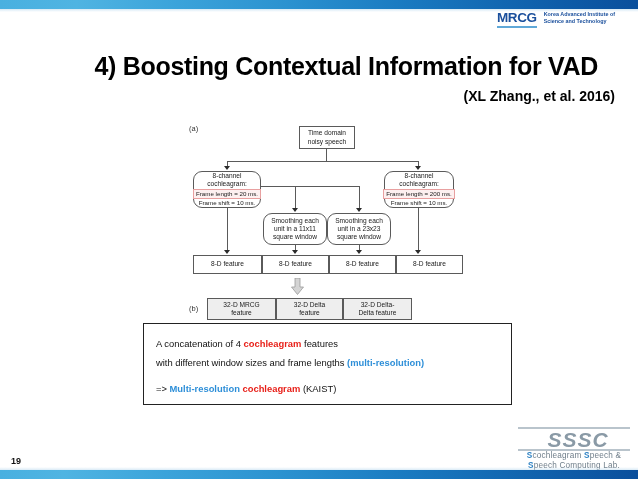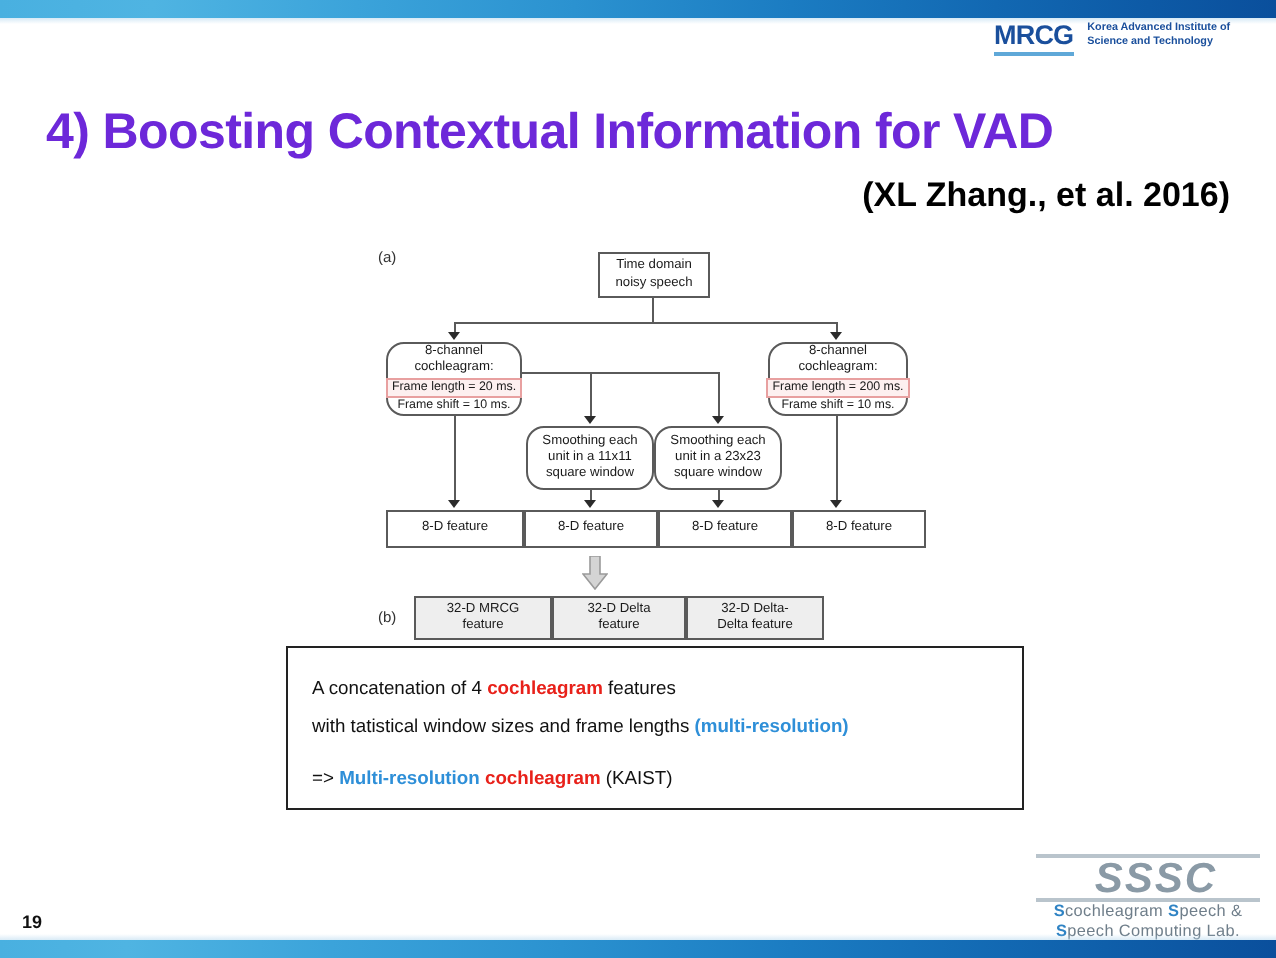--- a/index.html
+++ b/index.html
@@ -75,31 +75,32 @@
     line-height: 7.3px;
     color: #1a4f9c;
     font-weight: bold;
     padding-top: 2px;
     white-space: pre-line;
   }
 
   
   #slide-title {
     position: absolute;
-    left: 23px; top: 52px;
+    left: 38px; top: 52px;
     width: 560px;
     font-size: 25px;
     font-weight: bold;
     letter-spacing: -0.3px;
-    color: #6d28d9;
+    color: #000000;
+    text-align: right;
   }
   #slide-citation {
     position: absolute;
     right: 23px; top: 88px;
-    font-size: 17px;
+    font-size: 14px;
     font-weight: bold;
     color: #000;
   }
 
   
   #figure {
     position: absolute;
     left: 185px; top: 118px;
     width: 315px; height: 212px;
   }
@@ -291,21 +292,21 @@
 feature</div>
   <div class="node shaded" style="left:91px;  top:180px; width:67px; height:22px;">32-D Delta
 feature</div>
   <div class="node shaded" style="left:158px; top:180px; width:69px; height:22px;">32-D Delta-
 Delta feature</div>
 </div>
 
 <div id="callout">
   <div class="callout-line"><span>A concatenation of 4 </span><span class="red">cochleagram</span><span> features</span></div>
 
-  <div class="callout-line"><span>with tatistical window sizes and frame lengths </span><span class="blue">(multi-resolution)</span></div>
+  <div class="callout-line"><span>with different window sizes and frame lengths </span><span class="blue">(multi-resolution)</span></div>
 
   <div class="callout-line gap"><span>=&gt; </span><span class="blue">Multi-resolution </span><span class="red">cochleagram</span><span> (KAIST)</span></div>
 </div>
 
 <div id="page-number">19</div>
 
 <div id="sssc-logo">
   <div id="sssc-mark">SSSC</div>
   <div class="sssc-text"><b>S</b><span>cochleagram  </span><b>S</b><span>peech &amp;</span></div>
   <div class="sssc-text"><b>S</b><span>peech Computing Lab.</span></div>

